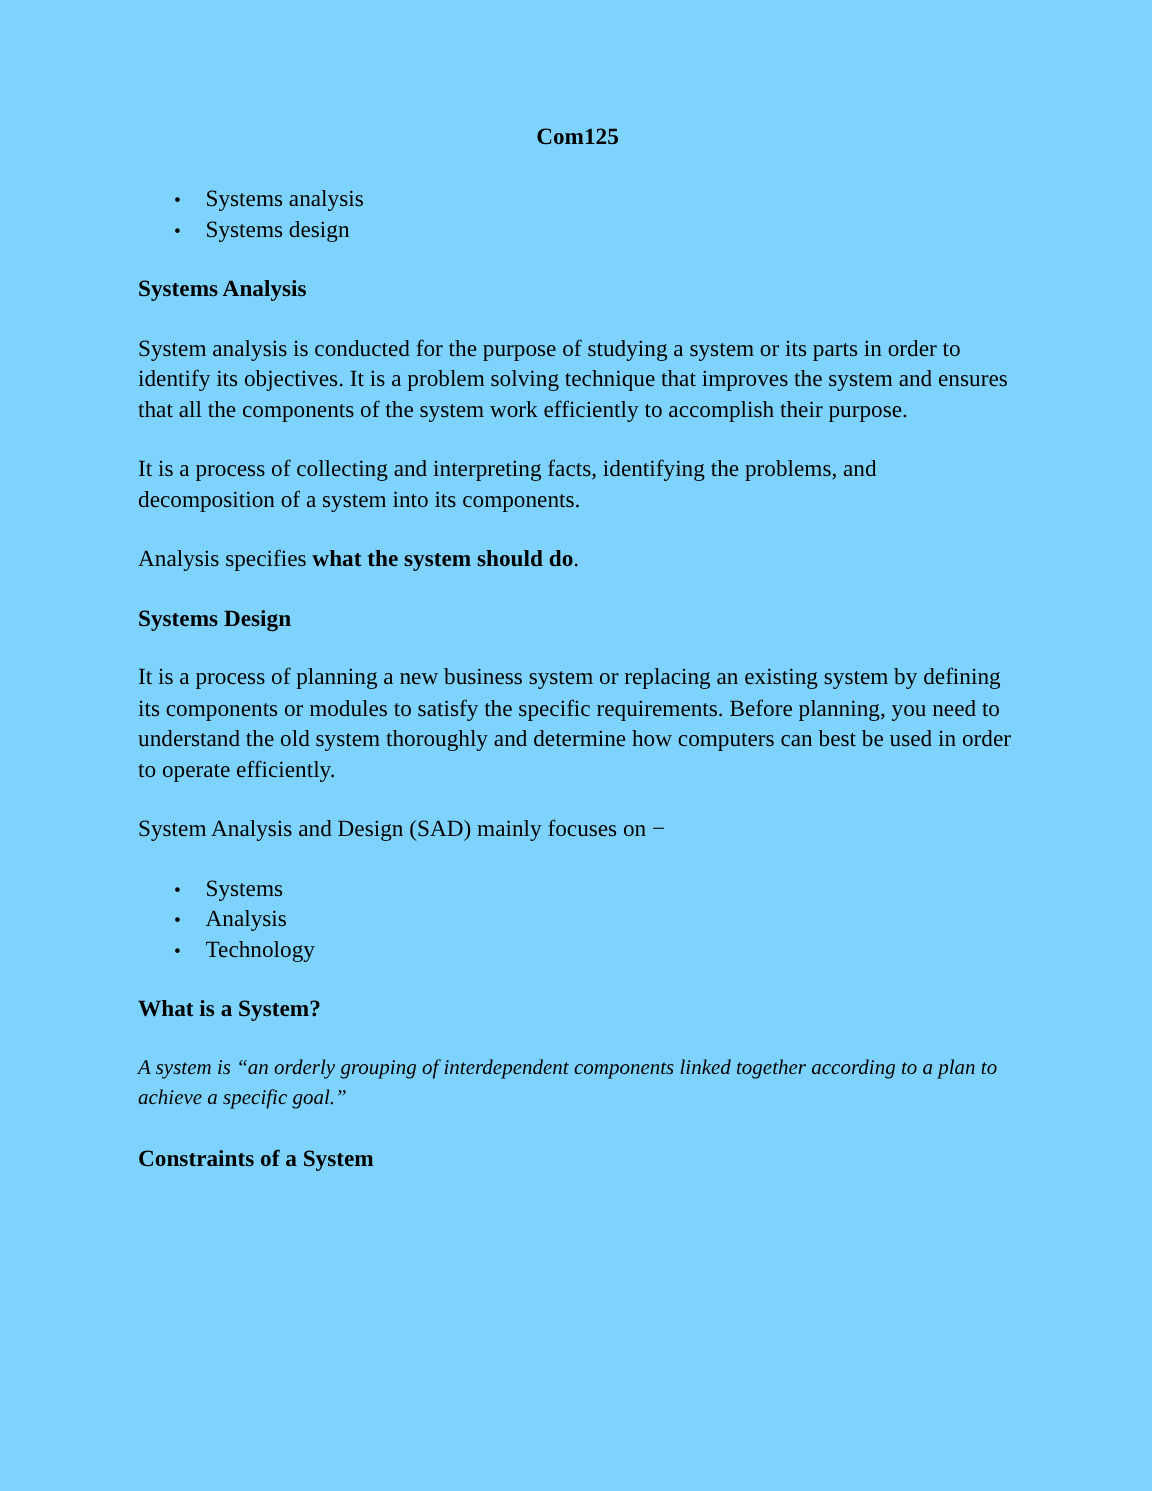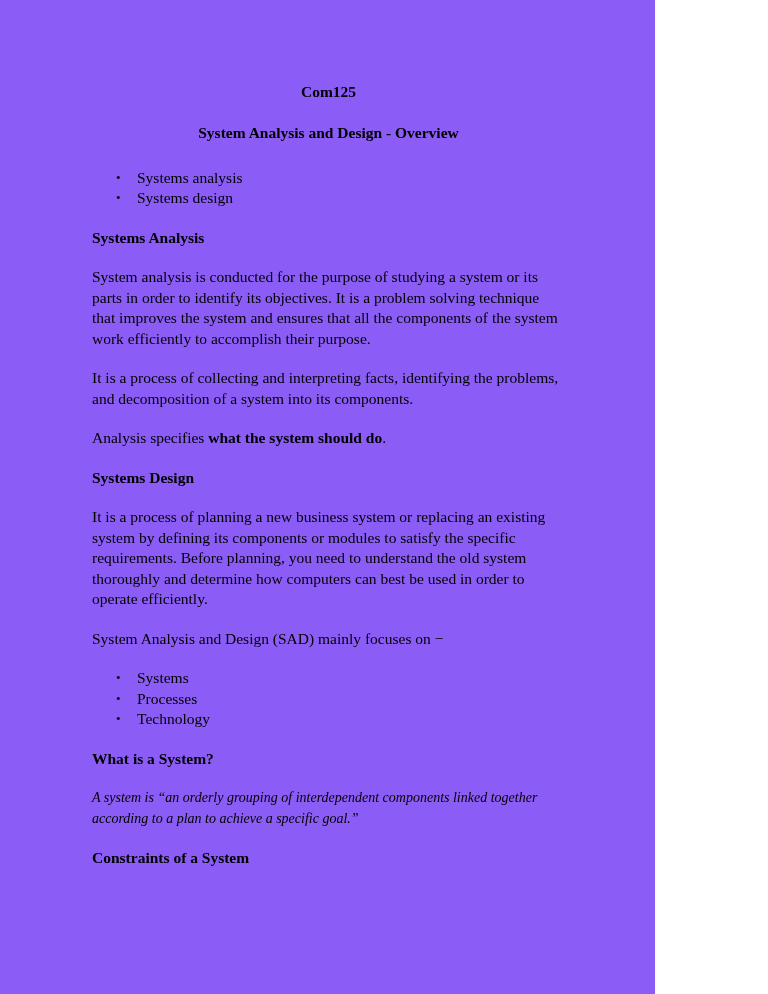--- a/index.html
+++ b/index.html
@@ -9,25 +9,25 @@
   }
   body {
     width: 768px;
     height: 994px;
     font-family: "Liberation Serif", "DejaVu Serif", serif;
     color: #000000;
     -webkit-font-smoothing: antialiased;
   }
   .page {
     position: relative;
-    width: 655px;
+    width: 768px;
     height: 994px;
     box-sizing: border-box;
     padding: 82px 90px 0 92px;
-    background: #8b5cf6;
+    background: #7dd3fc;
     overflow: hidden;
   }
   .doc-title,
   .doc-subtitle {
     text-align: center;
     font-weight: bold;
     font-size: 15.5px;
     line-height: 1.25;
     margin: 0;
   }
@@ -77,21 +77,20 @@
     max-width: 588px;
   }
   .bold { font-weight: bold; }
 </style>
 </head>
 <body>
 
 <div class="page">
 
   <h1 class="doc-title">Com125</h1>
-  <h2 class="doc-subtitle">System Analysis and Design - Overview</h2>
 
 
   <ul class="bullet-list">
     <li>
       <span class="bullet-dot">•</span>
       <span>Systems analysis</span>
     </li>
     <li>
       <span class="bullet-dot">•</span>
       <span>Systems design</span>
@@ -113,21 +112,21 @@
 
   <p class="body-text">System Analysis and Design (SAD) mainly focuses on −</p>
 
   <ul class="bullet-list">
     <li>
       <span class="bullet-dot">•</span>
       <span>Systems</span>
     </li>
     <li>
       <span class="bullet-dot">•</span>
-      <span>Processes</span>
+      <span>Analysis</span>
     </li>
     <li>
       <span class="bullet-dot">•</span>
       <span>Technology</span>
     </li>
   </ul>
 
   <h2 class="section-heading">What is a System?</h2>
 
 

